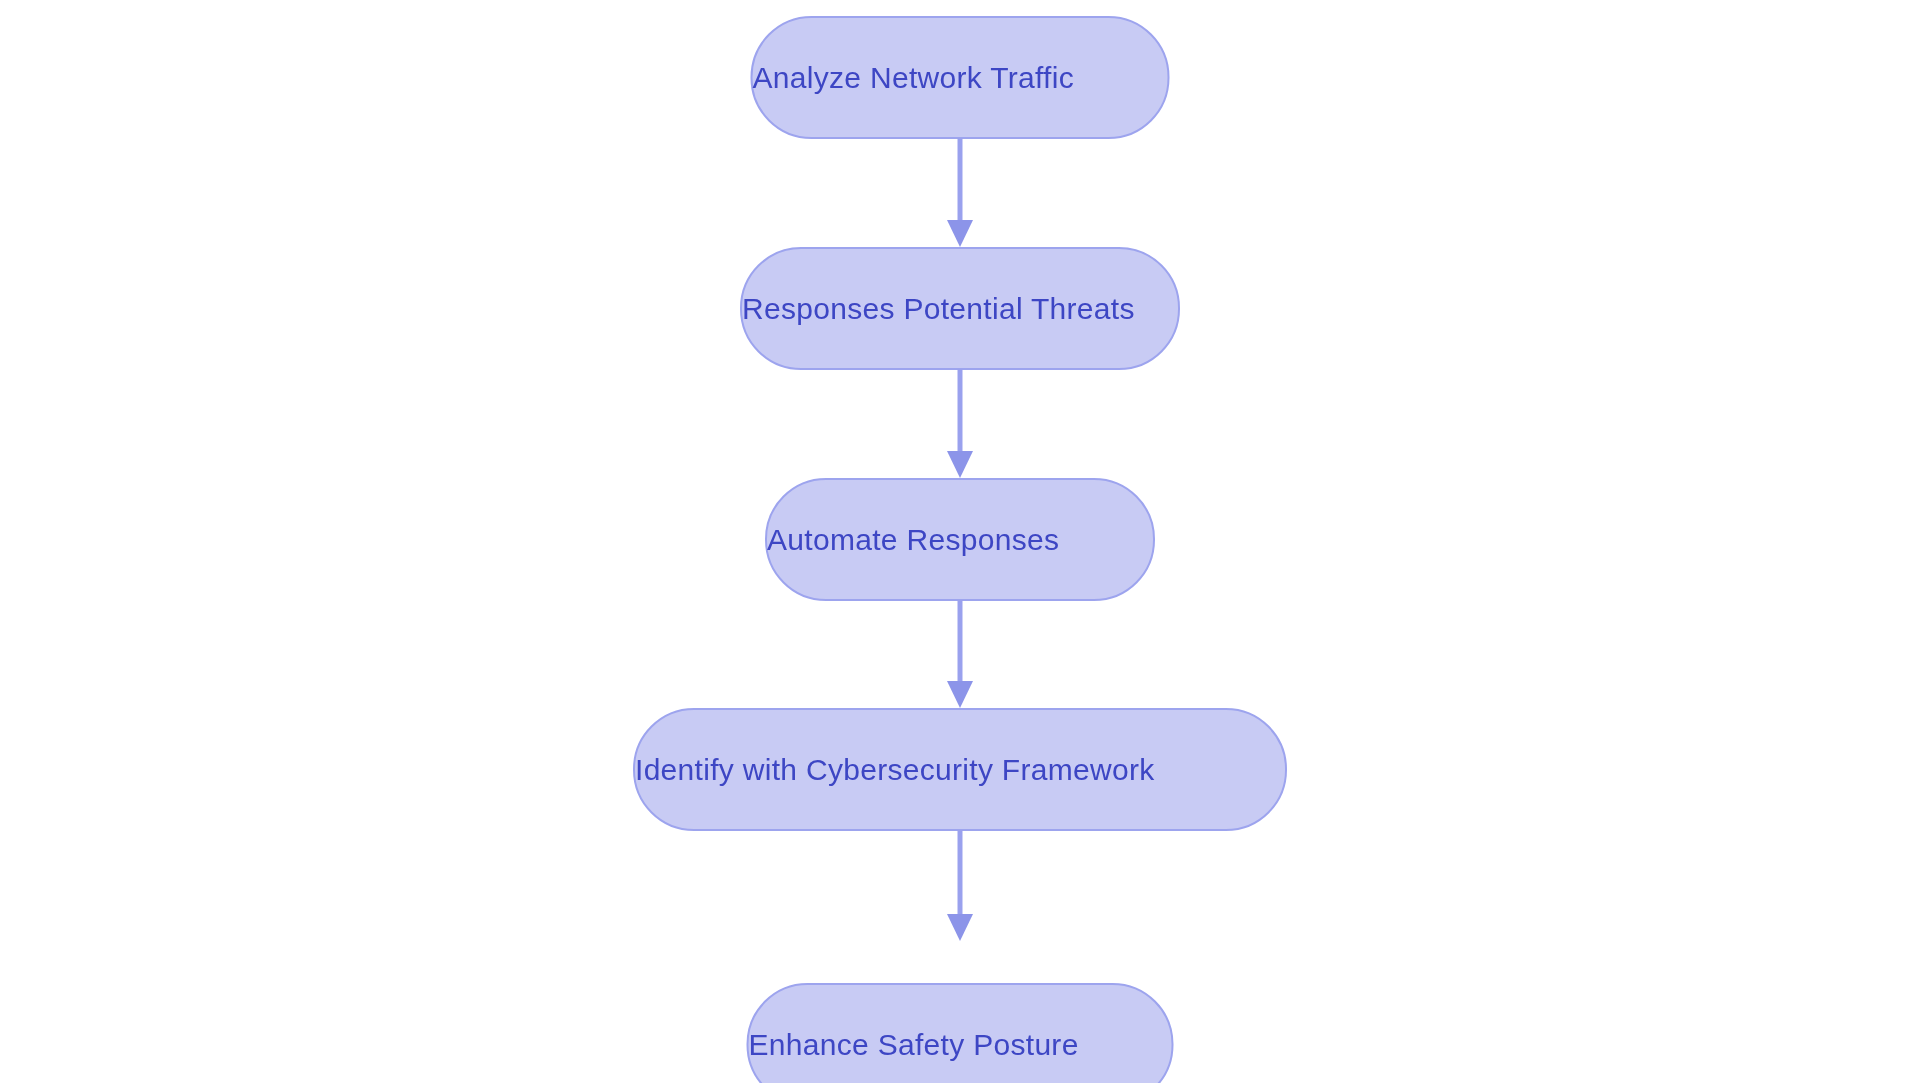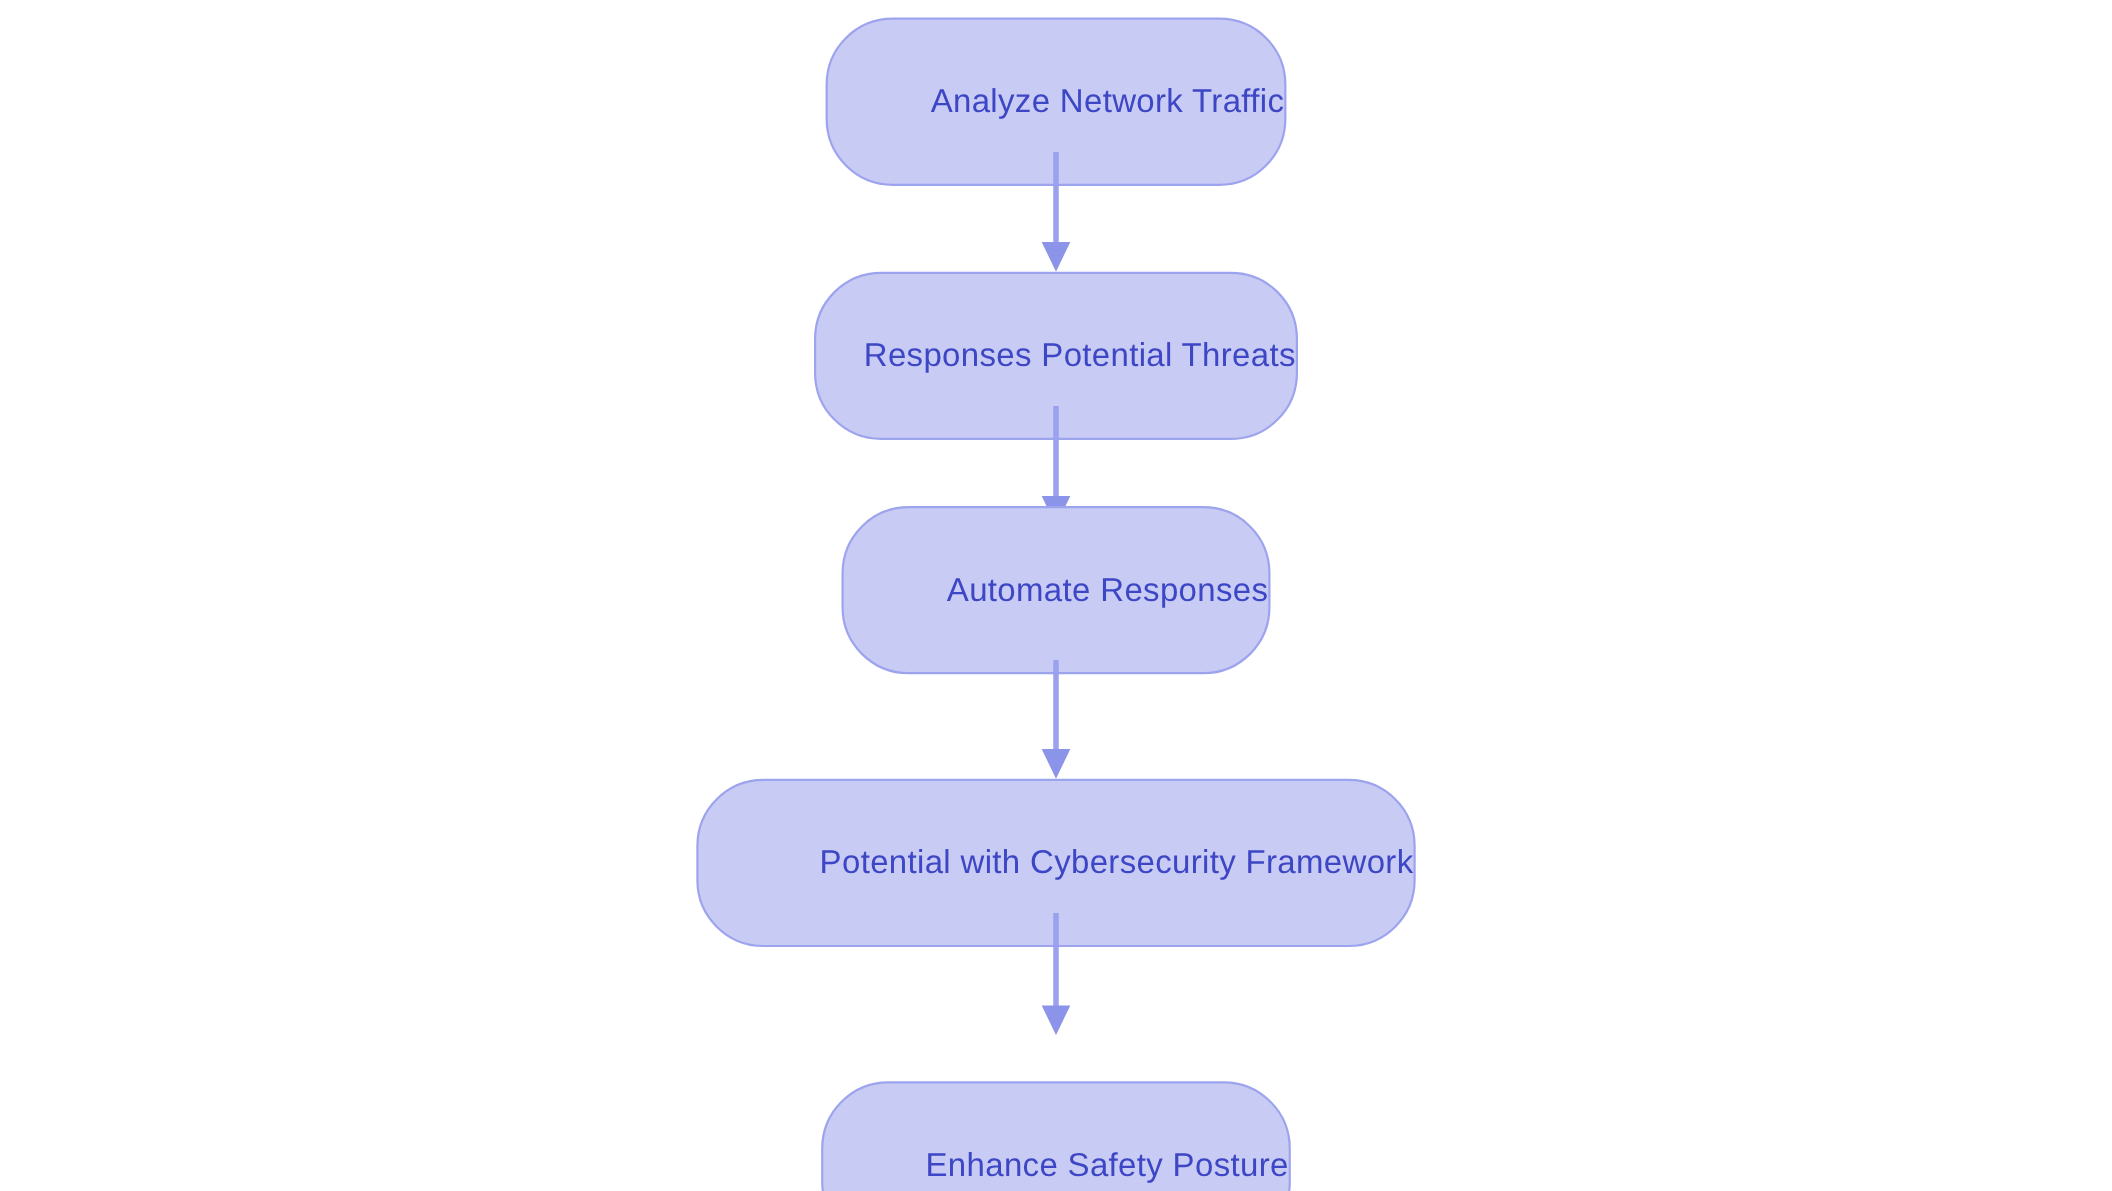--- a/index.html
+++ b/index.html
@@ -12,28 +12,28 @@
     width: 1920px;
     height: 1083px;
     background: var(--background, #ffffff);
     overflow: hidden;
     font-family: "Liberation Sans", "DejaVu Sans", sans-serif;
   }
   .node {
     position: absolute;
     left: 50%;
     transform: translateX(-50%);
-    height: 153px;
+    height: 123px;
     box-sizing: border-box;
     background: var(--node-fill, #c8cbf4);
     border: 2px solid var(--node-border, #9da4ee);
     border-radius: 61px;
     display: flex;
     align-items: center;
-    justify-content: flex-end;
+    justify-content: flex-start;
   }
   .node-label {
     color: var(--node-text, #3d46c4);
     font-size: 30px;
     font-weight: 400;
     letter-spacing: 0.3px;
     white-space: nowrap;
     text-align: center;
   }
   .arrow {
@@ -66,31 +66,31 @@
 
   <div class="node" style="top:247px; width:440px;">
     <span class="node-label">Responses Potential Threats</span>
   </div>
 
   <svg class="arrow" style="top:369px;" width="30" height="109" viewBox="0 0 30 109">
     <line class="arrow-line" x1="15" y1="0" x2="15" y2="87"></line>
     <polygon class="arrow-head" points="2,82 28,82 15,109"></polygon>
   </svg>
 
-  <div class="node" style="top:460px; width:390px;">
+  <div class="node" style="top:478px; width:390px;">
     <span class="node-label">Automate Responses</span>
   </div>
 
   <svg class="arrow" style="top:600px;" width="30" height="108" viewBox="0 0 30 108">
     <line class="arrow-line" x1="15" y1="0" x2="15" y2="86"></line>
     <polygon class="arrow-head" points="2,81 28,81 15,108"></polygon>
   </svg>
 
   <div class="node" style="top:708px; width:654px;">
-    <span class="node-label">Potential with Cybersecurity Framework</span>
+    <span class="node-label">Identify with Cybersecurity Framework</span>
   </div>
 
   <svg class="arrow" style="top:830px;" width="30" height="111" viewBox="0 0 30 111">
     <line class="arrow-line" x1="15" y1="0" x2="15" y2="89"></line>
     <polygon class="arrow-head" points="2,84 28,84 15,111"></polygon>
   </svg>
 
   <div class="node" style="top:941px; width:427px;margin-top:42px;">
     <span class="node-label">Enhance Safety Posture</span>
   </div>

